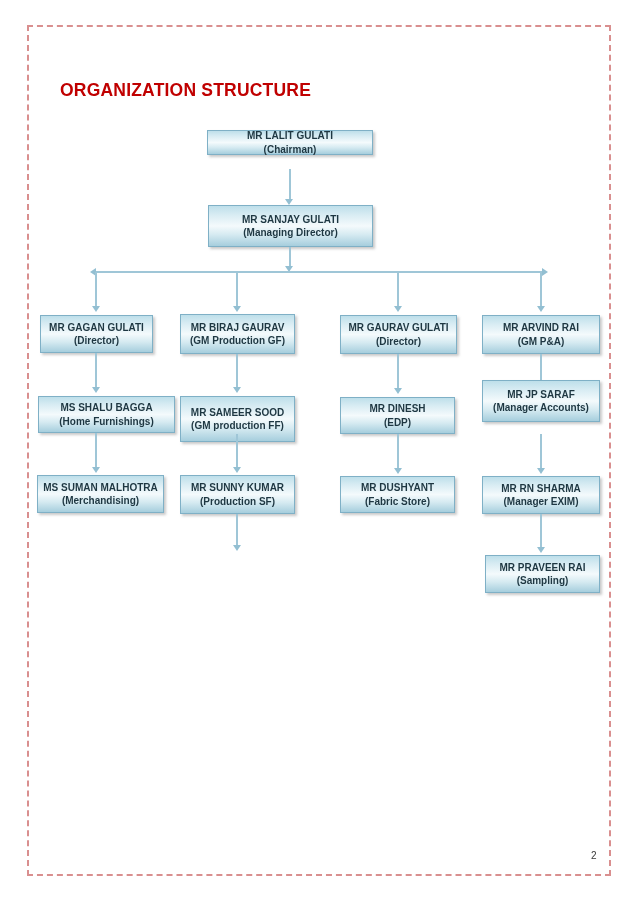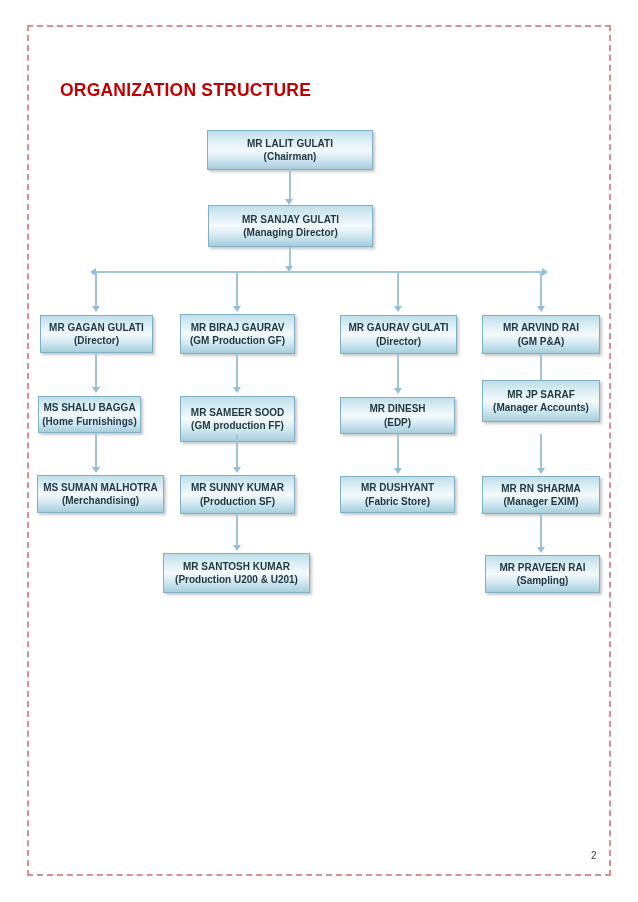--- a/index.html
+++ b/index.html
@@ -33,21 +33,21 @@
 </style>
 </head>
 <body>
 
 <div class="sheet">
 
   <div class="page-border"></div>
 
   <div class="title">ORGANIZATION STRUCTURE</div>
 
-  <div class="node" style="left:207px;top:130px;width:166px;height:40px">
+  <div class="node" style="left:207px;top:130px;width:166px;height:25px">
     <div>MR LALIT GULATI</div>
     <div>(Chairman)</div>
   </div>
 
   <div class="vline" style="left:289px;top:169px;height:30px"></div>
   <div class="arr down" style="left:285px;top:199px"></div>
 
   <div class="node" style="left:208px;top:205px;width:165px;height:42px">
     <div>MR SANJAY GULATI</div>
     <div>(Managing Director)</div>
@@ -88,21 +88,21 @@
 
   <div class="vline" style="left:95px;top:353px;height:34px"></div>
   <div class="arr down" style="left:92px;top:387px"></div>
   <div class="vline" style="left:236px;top:354px;height:33px"></div>
   <div class="arr down" style="left:233px;top:387px"></div>
   <div class="vline" style="left:397px;top:354px;height:34px"></div>
   <div class="arr down" style="left:394px;top:388px"></div>
   <div class="vline" style="left:540px;top:354px;height:33px"></div>
   <div class="arr down" style="left:537px;top:387px"></div>
 
-  <div class="node" style="left:38px;top:396px;width:103px;height:37px">
+  <div class="node" style="left:38px;top:396px;width:137px;height:37px">
     <div>MS SHALU BAGGA</div>
     <div>(Home Furnishings)</div>
   </div>
   <div class="node" style="left:180px;top:396px;width:115px;height:46px">
     <div>MR SAMEER SOOD</div>
     <div>(GM production FF)</div>
   </div>
   <div class="node" style="left:340px;top:397px;width:115px;height:37px">
     <div>MR DINESH</div>
     <div>(EDP)</div>
@@ -136,24 +136,20 @@
   <div class="node" style="left:482px;top:476px;width:118px;height:38px">
     <div>MR RN SHARMA</div>
     <div>(Manager EXIM)</div>
   </div>
 
   <div class="vline" style="left:236px;top:514px;height:31px"></div>
   <div class="arr down" style="left:233px;top:545px"></div>
   <div class="vline" style="left:540px;top:514px;height:33px"></div>
   <div class="arr down" style="left:537px;top:547px"></div>
 
-  <div class="node" style="left:163px;top:553px;width:147px;height:40px">
-    <div>MR SANTOSH KUMAR</div>
-    <div>(Production U200 &amp; U201)</div>
-  </div>
   <div class="node" style="left:485px;top:555px;width:115px;height:38px">
     <div>MR PRAVEEN RAI</div>
     <div>(Sampling)</div>
   </div>
 
   <div class="page-num">2</div>
 
 </div>
 
 </body></html>

